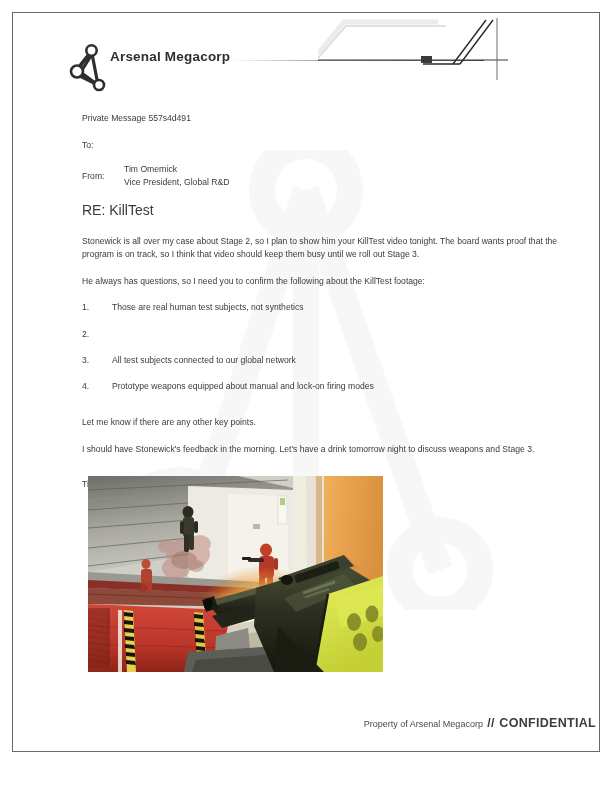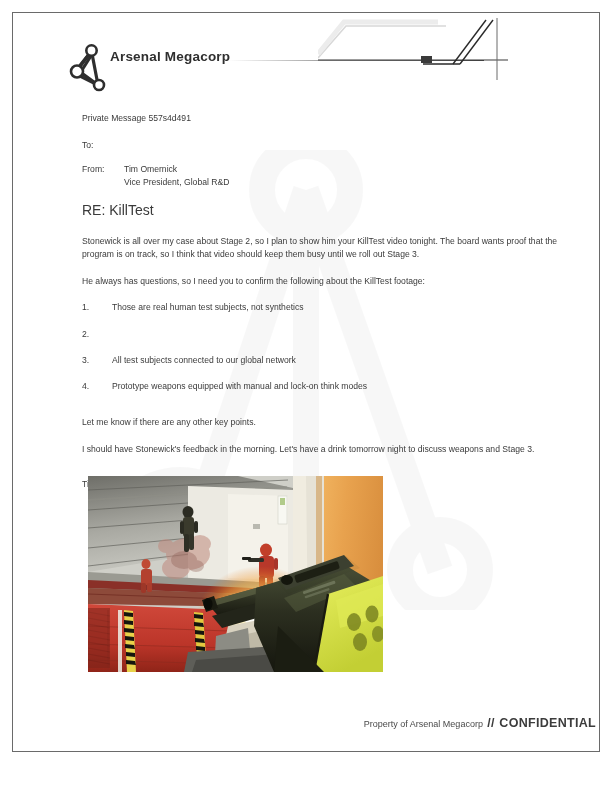--- a/index.html
+++ b/index.html
@@ -98,20 +98,21 @@
     color: #3a3a3a;
     margin-bottom: 15px;
   }
 
   .addr-block {
     margin-bottom: 13px;
   }
   .addr-row {
     display: flex;
     margin-bottom: 12px;
+    align-items: center;
   }
   .addr-label {
     width: 42px;
     flex: none;
     font-size: 8.6px;
     color: #3a3a3a;
   }
   .addr-lines {
     font-size: 8.6px;
     color: #3a3a3a;
@@ -276,21 +277,21 @@
     </div>
     <div class="list-item">
       <div class="list-num">2.</div>
     </div>
     <div class="list-item">
       <div class="list-num">3.</div>
       <div class="list-text">All test subjects connected to our global network</div>
     </div>
     <div class="list-item">
       <div class="list-num">4.</div>
-      <div class="list-text">Prototype weapons equipped with manual and lock-on think modes</div>
+      <div class="list-text">Prototype weapons equipped about manual and lock-on firing modes</div>
     </div>
   </div>
 
   <div class="para-spacer"></div>
 
   <div class="para">Let me know if there are any other key points.</div>
 
   <div class="para">I should have Stonewick's feedback in the morning. Let's have a drink tomorrow night to discuss weapons and Stage 3.</div>
 
   <div class="signature">Tim</div>

